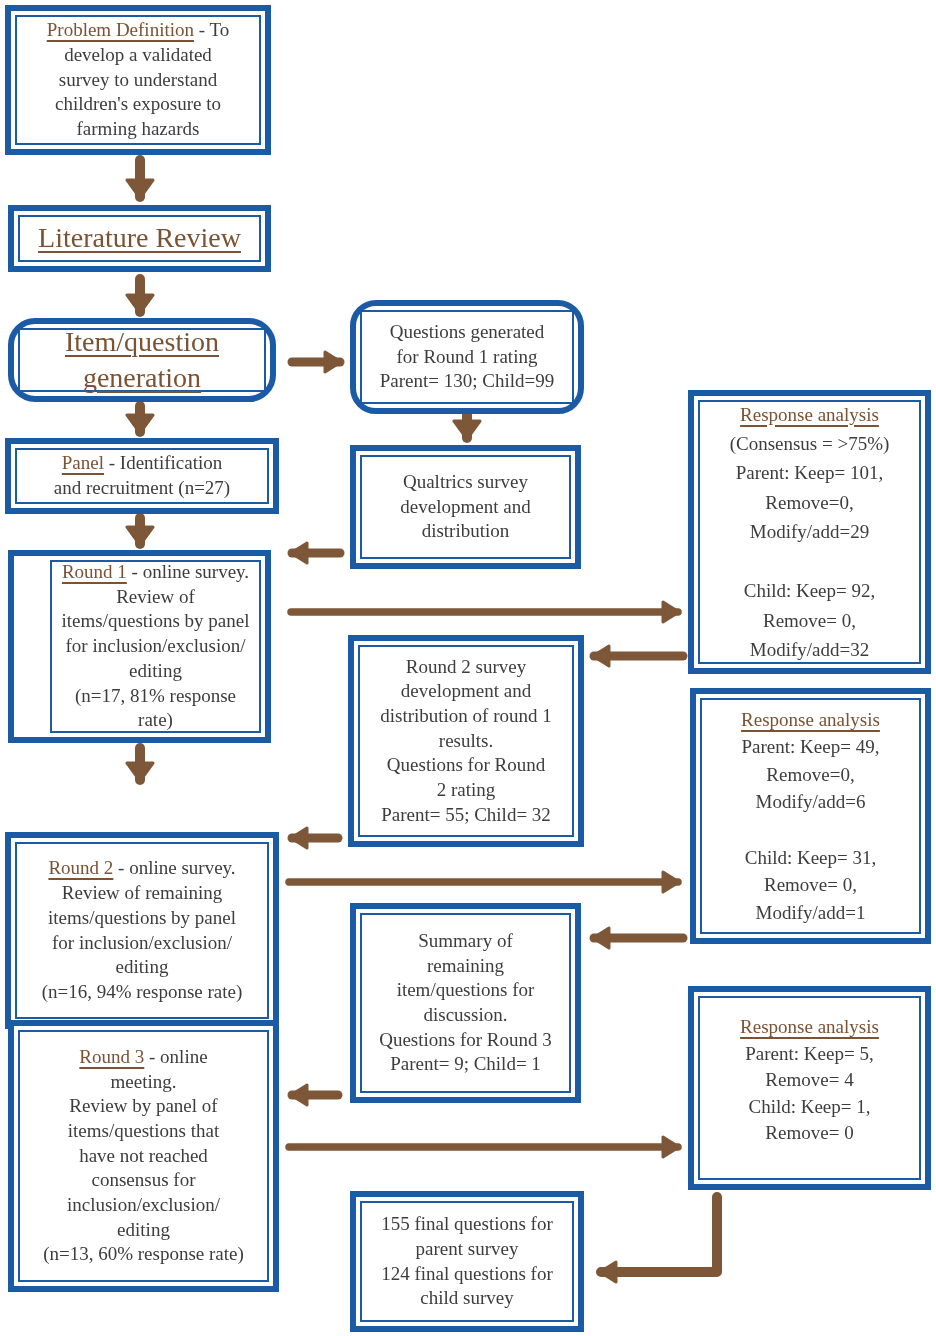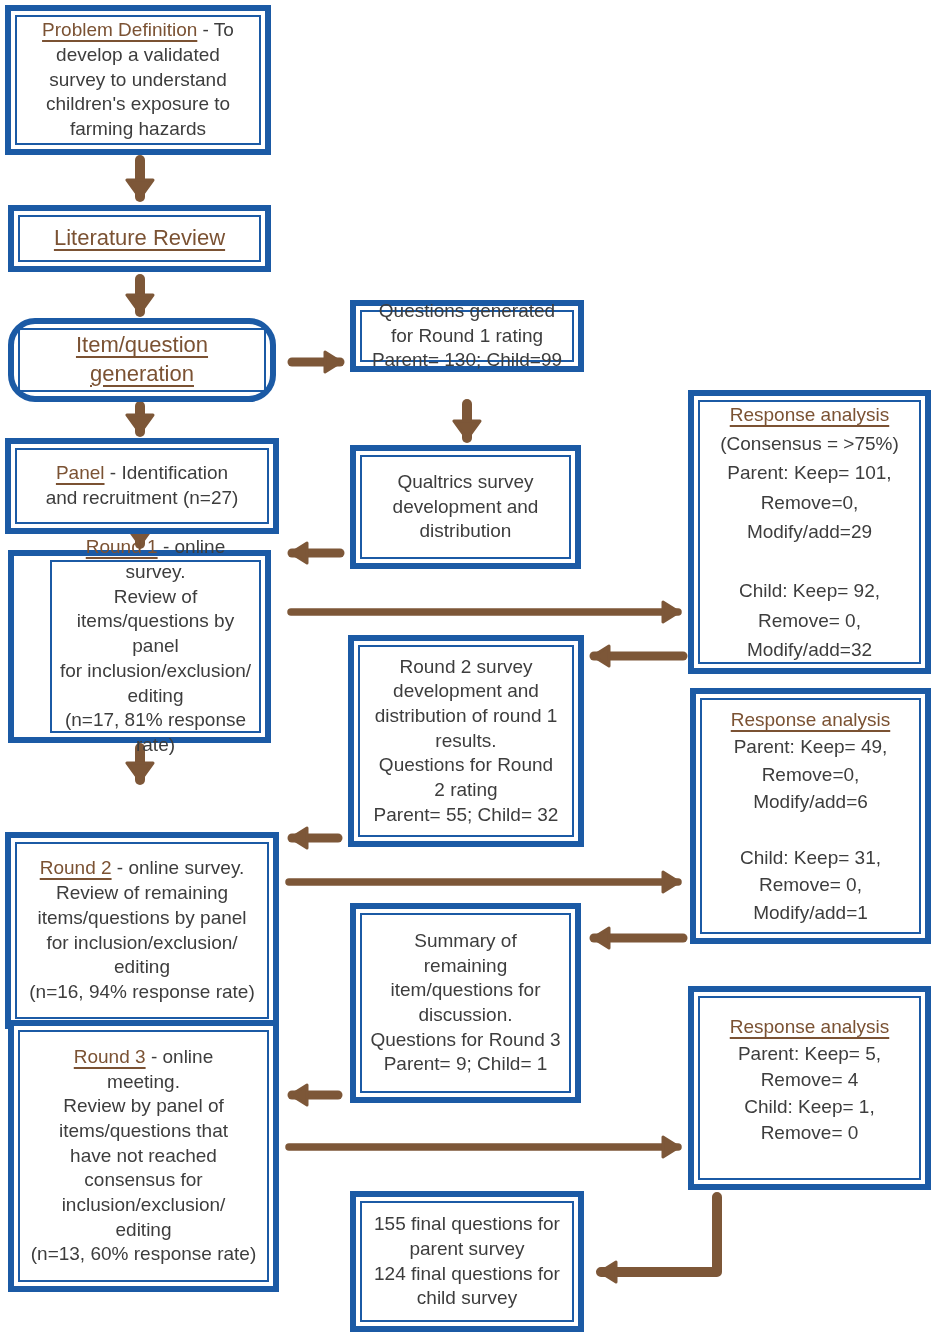--- a/index.html
+++ b/index.html
@@ -4,21 +4,21 @@
 <style>
   :root{
     --blue:#1B5AA5;
     --brown:#7D5738;
     --heading:#7B5233;
     --text:#3D3D3D;
   }
   html,body{margin:0;padding:0;background:#fff;}
   .canvas{
     position:relative;width:936px;height:1336px;background:#fff;
-    font-family:Liberation Sans, sans-serif;color:var(--text);
+    font-family:Liberation Serif, serif;color:var(--text);
     overflow:hidden;
   }
   .box{
     position:absolute;box-sizing:border-box;background:#fff;
     border:6px solid var(--blue);padding:4px;
   }
   .box-inner{
     box-sizing:border-box;width:100%;height:100%;
     border:2px solid var(--blue);
     display:flex;align-items:center;justify-content:center;
@@ -26,31 +26,31 @@
   }
   .box-text{
     white-space:pre-line;font-size:19px;line-height:1.3;
   }
   .hd{
     color:var(--heading);
     text-decoration:underline;
     text-decoration-thickness:2px;
     text-underline-offset:4px;
   }
-  .hd-big{font-size:22px;}
+  .hd-big{font-size:28px;}
   
   #b-problem{left:5px;top:5px;width:266px;height:150px;}
   #b-lit{left:8px;top:205px;width:263px;height:67px;}
   #b-itemgen{left:8px;top:318px;width:268px;height:84px;border-radius:27px;}
-  #b-panel{left:5px;top:438px;width:274px;height:96px;}
+  #b-panel{left:5px;top:438px;width:274px;height:76px;}
   #b-round1{left:8px;top:550px;width:263px;height:193px;padding-left:36px;}
   #b-round2{left:5px;top:785px;width:274px;height:197px;margin-top:47px;}
   #b-round3{left:8px;top:1020px;width:271px;height:272px;}
   
-  #b-m1{left:350px;top:300px;width:234px;height:72px;}
+  #b-m1{left:350px;top:300px;width:234px;height:114px;border-radius:26px;}
   #b-m2{left:350px;top:445px;width:231px;height:124px;}
   #b-m3{left:348px;top:635px;width:236px;height:212px;}
   #b-m4{left:350px;top:903px;width:231px;height:200px;}
   #b-m5{left:350px;top:1191px;width:234px;height:141px;}
   
   #b-ra1{left:688px;top:390px;width:243px;height:284px;}
   #b-ra2{left:690px;top:688px;width:241px;height:256px;}
   #b-ra3{left:688px;top:986px;width:243px;height:204px;}
   #b-ra1 .box-text{line-height:1.55;}
   #b-ra2 .box-text{line-height:1.45;}

